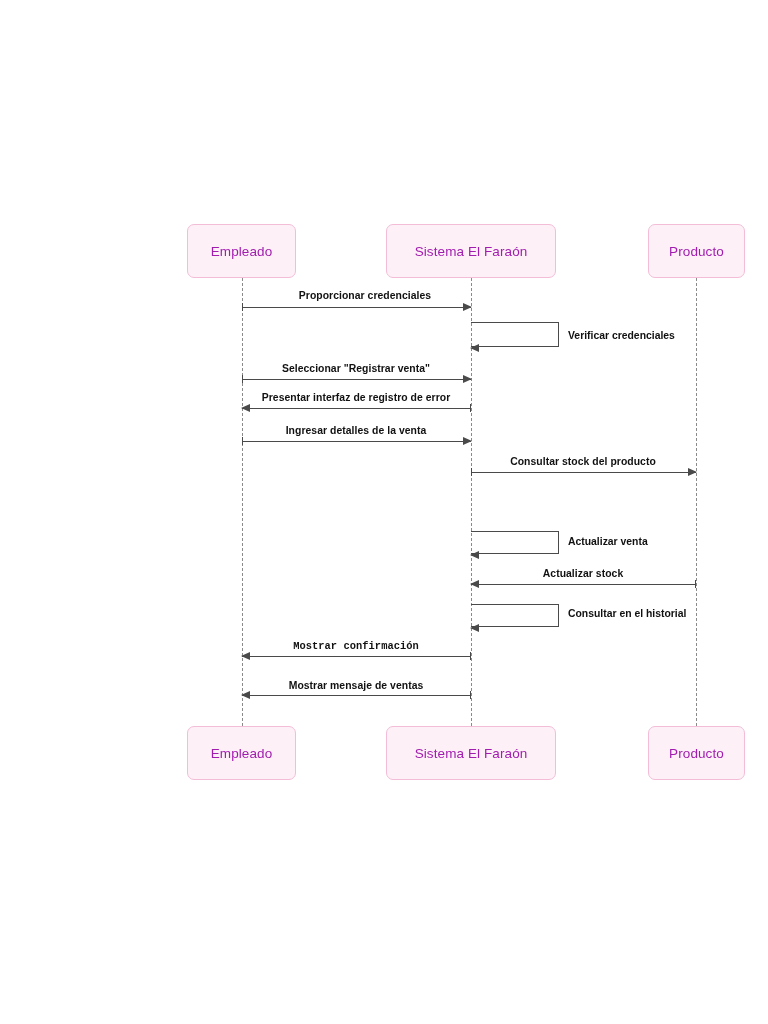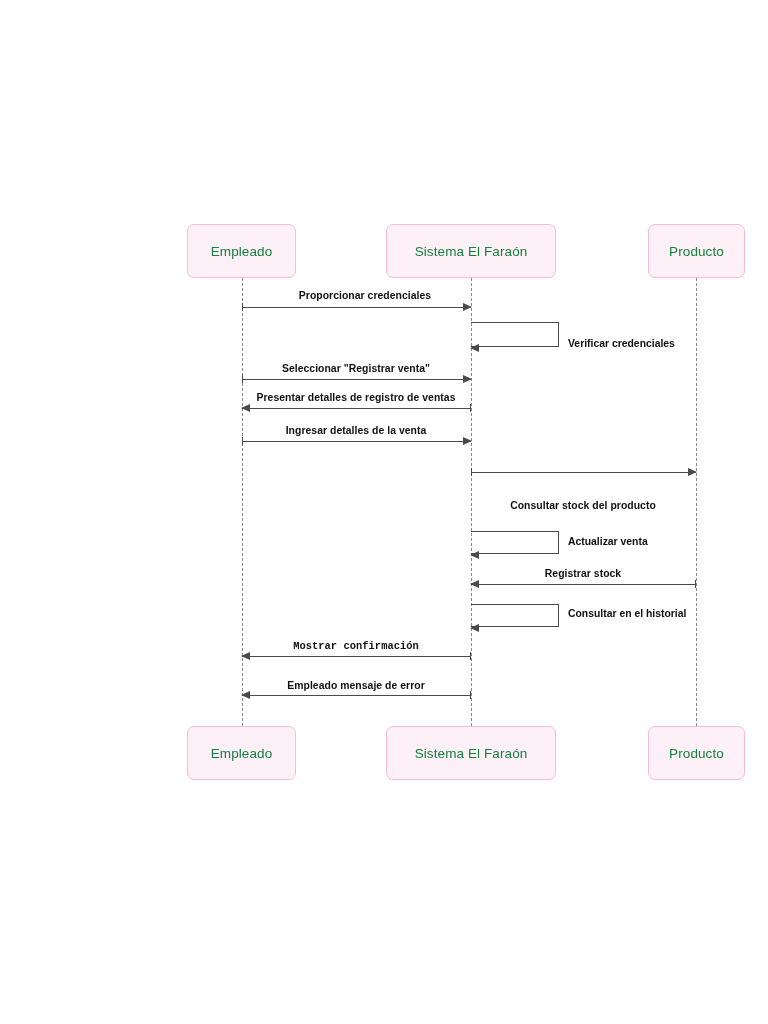--- a/index.html
+++ b/index.html
@@ -22,21 +22,21 @@
   
   .actor-box {
     position: absolute;
     box-sizing: border-box;
     background: #fdf0f7;
     border: 1.3px solid #f3bdd8;
     border-radius: 7px;
     display: flex;
     align-items: center;
     justify-content: center;
-    color: #15803d;
+    color: #a21caf;
     font-size: 13.5px;
     font-weight: 400;
     letter-spacing: 0.1px;
     white-space: nowrap;
   }
   
   .lifeline {
     position: absolute;
     width: 0;
     border-left: 1.4px dashed #8a8a8a;
@@ -133,70 +133,70 @@
   <div id="messages-layer">
       <div class="msg to-right" style="left: 242px; top: 307px; width: 229px;">
         <div class="shaft"></div>
         <div class="tick"></div>
         <div class="head"></div>
       </div>
       <div class="msg-label center" style="left: 355px; top: 290px; padding-left: 20px;">Proporcionar credenciales</div>
       <div class="selfcall" style="left: 471px; top: 322px; width: 88px; height: 25px;">
         <div class="sc-head"></div>
       </div>
-      <div class="selfcall-label" style="left: 568px; top: 338px;">Verificar credenciales</div>
+      <div class="selfcall-label" style="left: 568px; top: 330px;">Verificar credenciales</div>
       <div class="msg to-right" style="left: 242px; top: 379px; width: 229px;">
         <div class="shaft"></div>
         <div class="tick"></div>
         <div class="head"></div>
       </div>
       <div class="msg-label center" style="left: 356px; top: 363px;">Seleccionar "Registrar venta"</div>
       <div class="msg to-left" style="left: 242px; top: 408px; width: 229px;">
         <div class="shaft"></div>
         <div class="tick"></div>
         <div class="head"></div>
       </div>
-      <div class="msg-label center" style="left: 356px; top: 392px;">Presentar detalles de registro de ventas</div>
+      <div class="msg-label center" style="left: 356px; top: 392px;">Presentar interfaz de registro de error</div>
       <div class="msg to-right" style="left: 242px; top: 441px; width: 229px;">
         <div class="shaft"></div>
         <div class="tick"></div>
         <div class="head"></div>
       </div>
       <div class="msg-label center" style="left: 356px; top: 425px;">Ingresar detalles de la venta</div>
       <div class="msg to-right" style="left: 471px; top: 472px; width: 225px;">
         <div class="shaft"></div>
         <div class="tick"></div>
         <div class="head"></div>
       </div>
-      <div class="msg-label center" style="left: 583px; top: 456px; margin-top: 44px;">Consultar stock del producto</div>
+      <div class="msg-label center" style="left: 583px; top: 456px;">Consultar stock del producto</div>
       <div class="selfcall" style="left: 471px; top: 531px; width: 88px; height: 23px;">
         <div class="sc-head"></div>
       </div>
       <div class="selfcall-label" style="left: 568px; top: 536px;">Actualizar venta</div>
       <div class="msg to-left" style="left: 471px; top: 584px; width: 225px;">
         <div class="shaft"></div>
         <div class="tick"></div>
         <div class="head"></div>
       </div>
-      <div class="msg-label center" style="left: 583px; top: 568px;">Registrar stock</div>
+      <div class="msg-label center" style="left: 583px; top: 568px;">Actualizar stock</div>
       <div class="selfcall" style="left: 471px; top: 604px; width: 88px; height: 23px;">
         <div class="sc-head"></div>
       </div>
       <div class="selfcall-label" style="left: 568px; top: 608px;">Consultar en el historial</div>
       <div class="msg to-left" style="left: 242px; top: 656px; width: 229px;">
         <div class="shaft"></div>
         <div class="tick"></div>
         <div class="head"></div>
       </div>
       <div class="msg-label center" style="left: 356px; top: 640px; font-family: Liberation Mono, monospace;">Mostrar confirmación</div>
       <div class="msg to-left" style="left: 242px; top: 695px; width: 229px;">
         <div class="shaft"></div>
         <div class="tick"></div>
         <div class="head"></div>
       </div>
-      <div class="msg-label center" style="left: 356px; top: 680px;">Empleado mensaje de error</div>
+      <div class="msg-label center" style="left: 356px; top: 680px;">Mostrar mensaje de ventas</div>
     </div>
 
   <div class="actor-box" id="bot-box-0" style="left: 187px; top: 726px; width: 109px; height: 54px;">Empleado</div>
   <div class="actor-box" id="bot-box-1" style="left: 386px; top: 726px; width: 170px; height: 54px;">Sistema El Faraón</div>
   <div class="actor-box" id="bot-box-2" style="left: 648px; top: 726px; width: 97px; height: 54px;">Producto</div>
 
 </div>
 
 </body></html>

